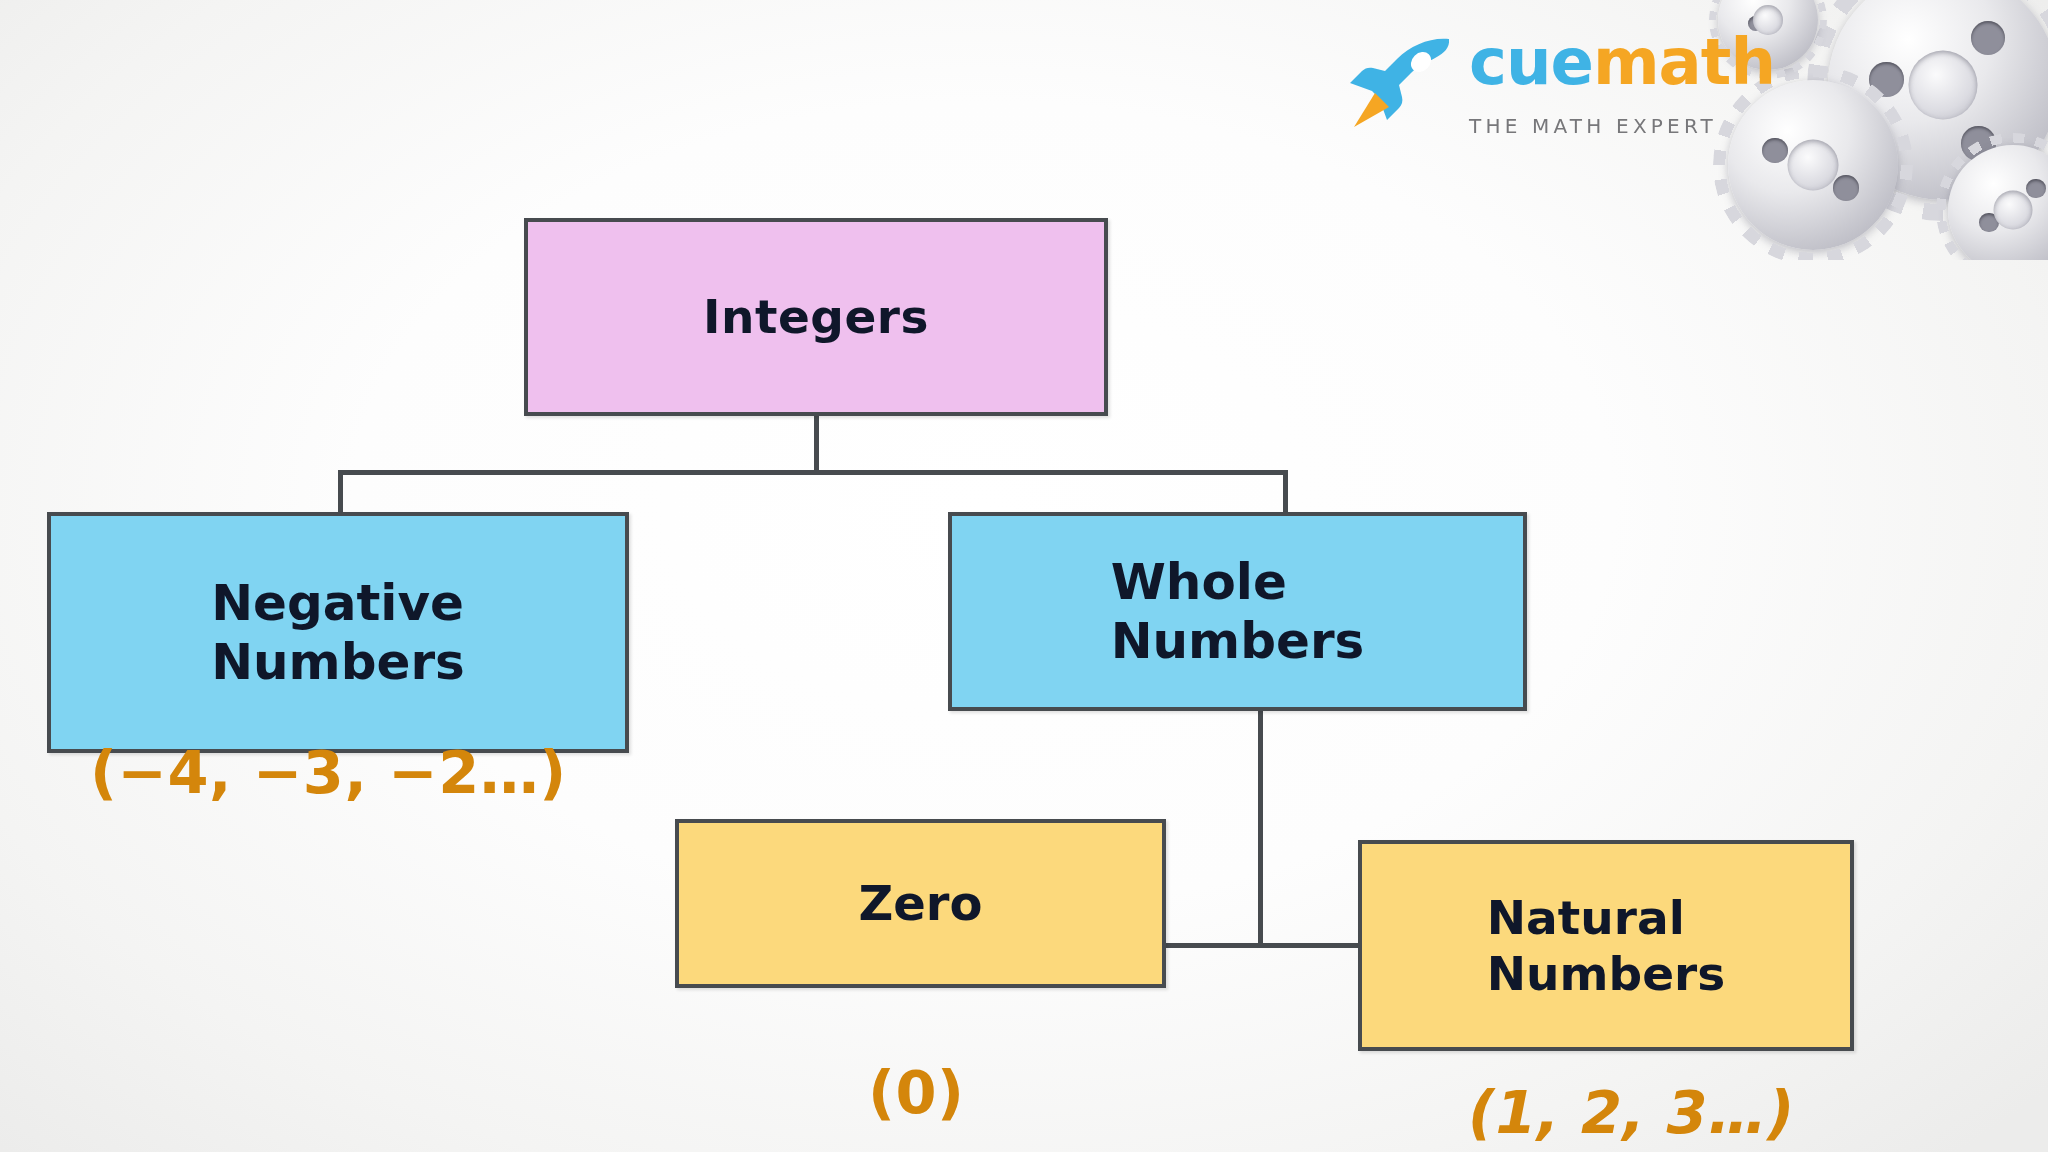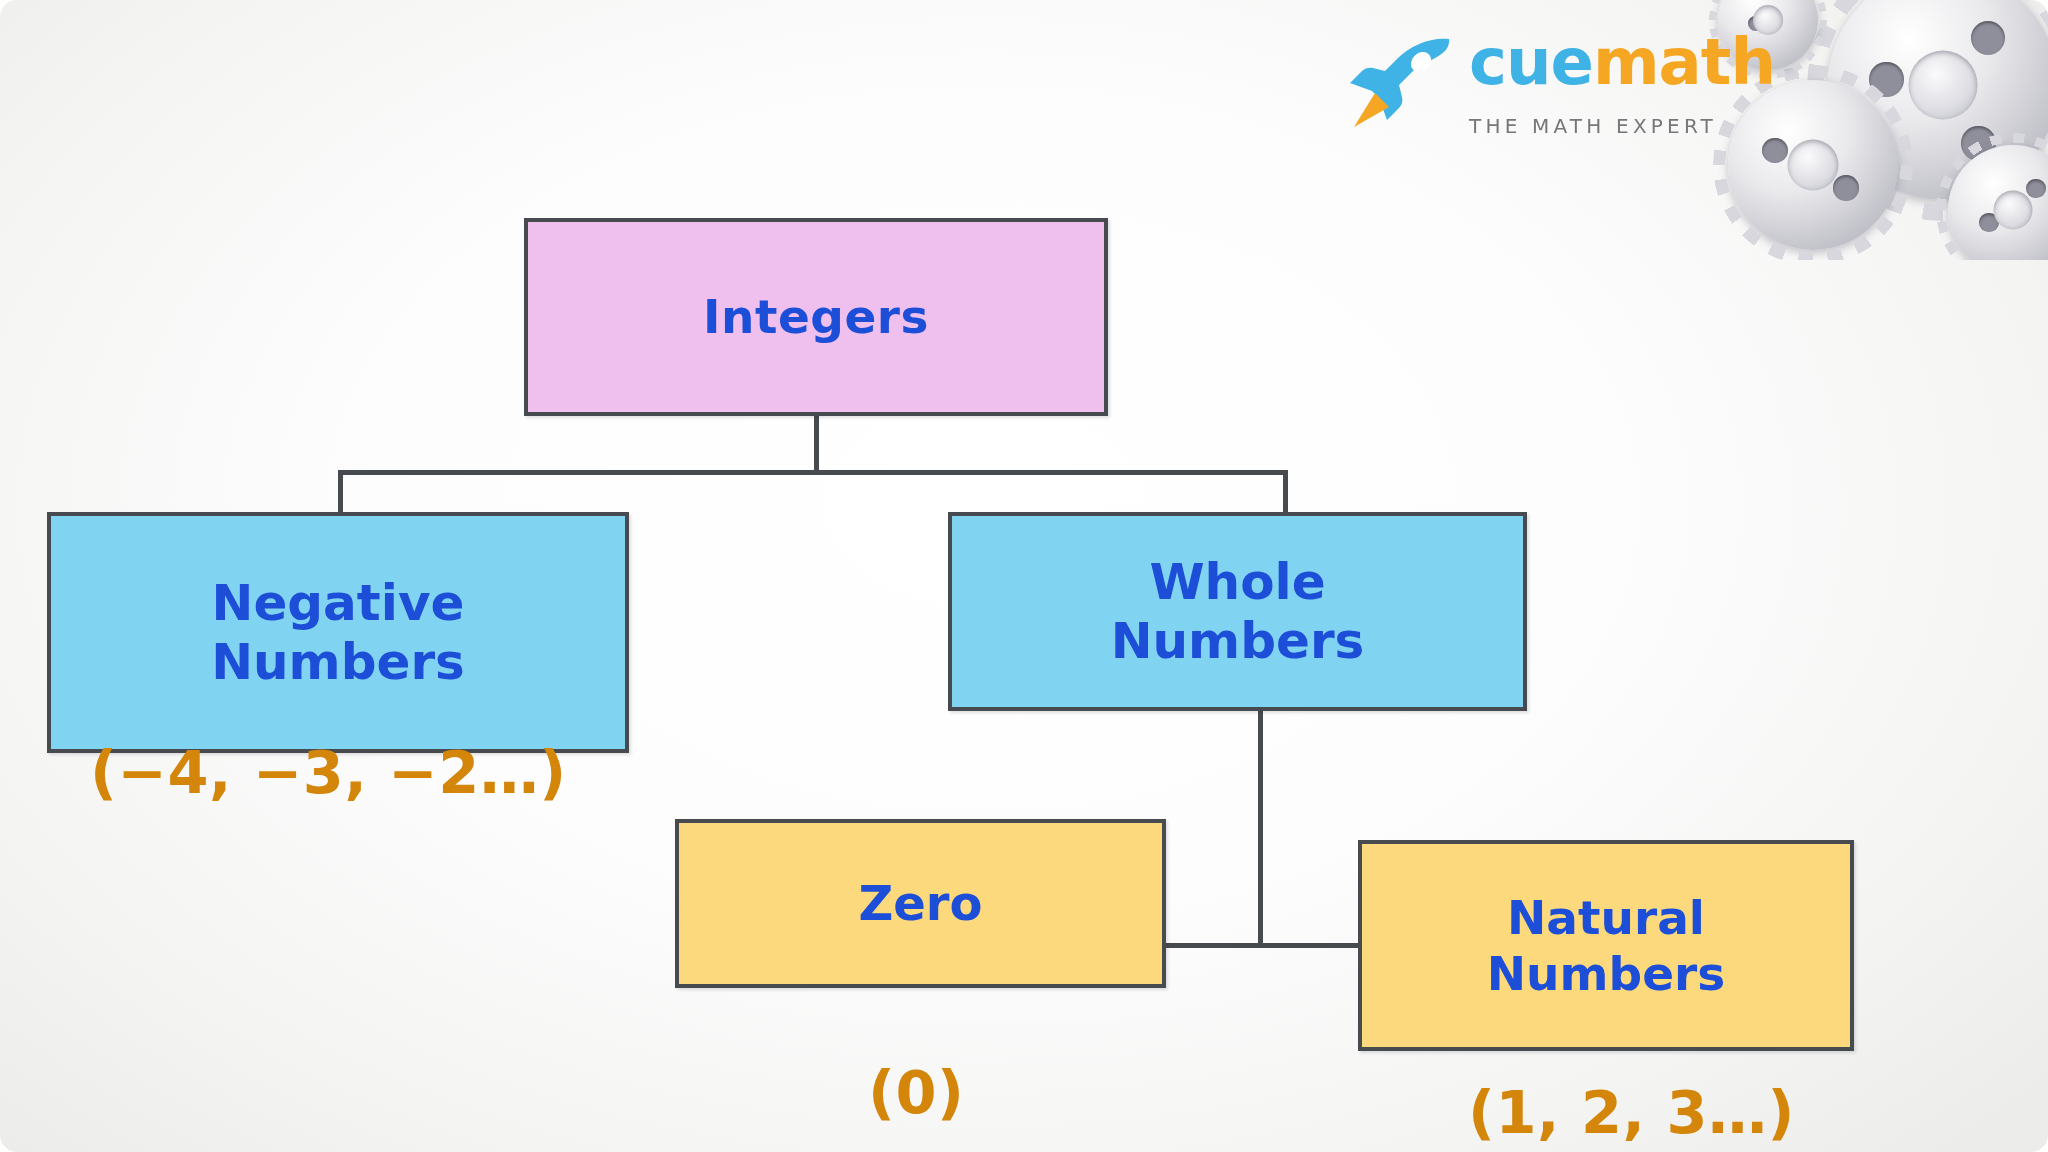--- a/index.html
+++ b/index.html
@@ -10,21 +10,20 @@
   }
 
   #canvas {
     position: relative;
     width: 2048px;
     height: 1152px;
     overflow: hidden;
     font-family: "DejaVu Sans", "Liberation Sans", sans-serif;
     background:
       radial-gradient(ellipse 1400px 900px at 48% 44%, #ffffff 0%, #fdfdfd 45%, #f4f4f3 78%, #ececeb 100%);
-    border-radius: 17px;
   }
 
   
   #gear-corner {
     position: absolute;
     top: -40px;
     right: -40px;
     width: 480px;
     height: 300px;
     overflow: hidden;
@@ -103,22 +102,21 @@
   }
 
   
   .node {
     position: absolute;
     box-sizing: border-box;
     border: 4px solid #474b4f;
     display: flex;
     align-items: center;
     justify-content: center;
-    text-align: center;
-    color: #1d4ed8;
+    color: #0f172a;
     font-weight: 700;
     line-height: 1.18;
     z-index: 3;
     box-shadow: 2px 2px 3px rgba(0,0,0,0.12);
   }
   .node-label { white-space: pre-line; padding: 0 8px; }
 
   #node-integers {
     left: 524px; top: 218px; width: 584px; height: 198px;
     background: #efc0ee;
@@ -168,21 +166,21 @@
     color: #d4860b;
     font-weight: 700;
     font-size: 59px;
     letter-spacing: 0.5px;
     white-space: nowrap;
     z-index: 4;
   }
   #cap-negative { left: 90px;   top: 738px; }
   #cap-whole    { left: 1300px; top: 742px; }
   #cap-zero     { left: 868px;  top: 1058px; }
-  #cap-natural  { left: 1468px; top: 1078px; }
+  #cap-natural  { left: 1468px; top: 1078px; font-style: italic; }
 </style>
 </head>
 <body>
 
 <div id="canvas">
 
   <div id="gear-corner">
     <div class="gear" id="g1">
       <div class="hole" style="left:18%;top:40%"></div>
       <div class="hole" style="left:62%;top:22%"></div>

